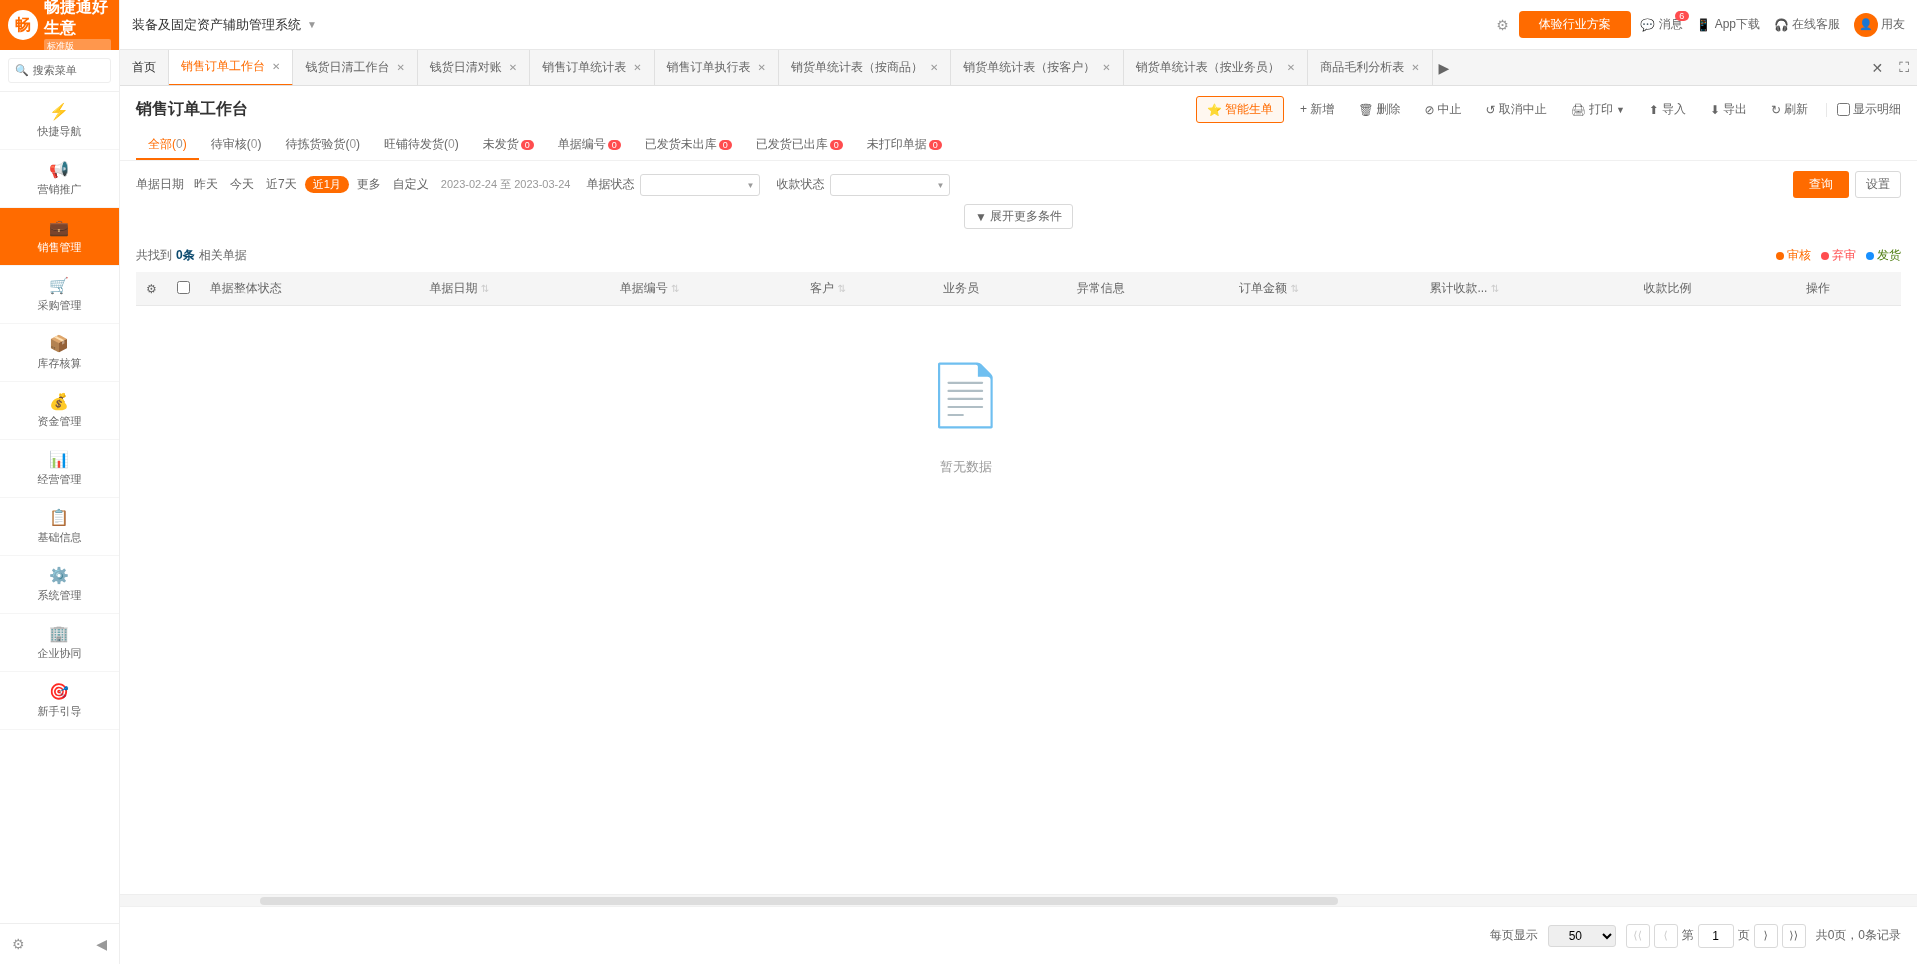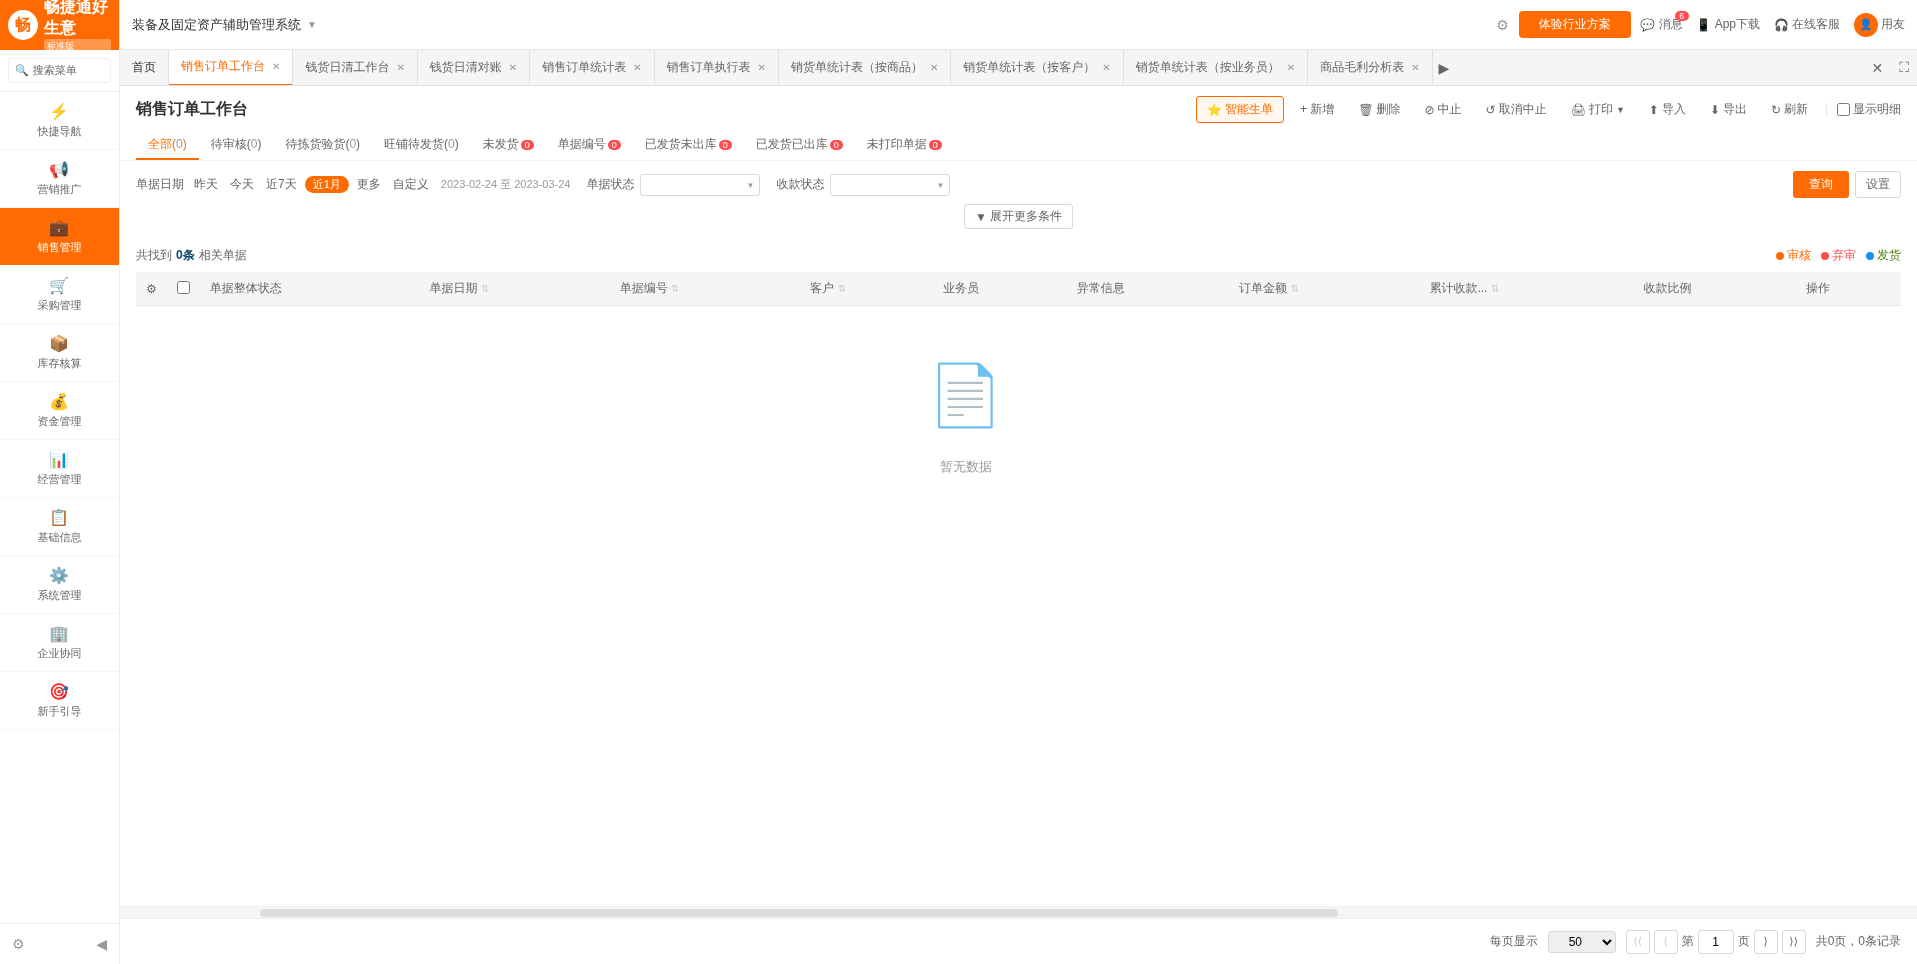--- a/index.html
+++ b/index.html
@@ -100,21 +100,21 @@
     .th-checkbox { width: 30px; }
     .th-settings { width: 30px; }
     .table-wrap { flex: 1; overflow: auto; }
 
     
     .empty-state { display: flex; flex-direction: column; align-items: center; justify-content: center; padding: 60px 20px; gap: 12px; }
     .empty-icon { width: 80px; height: 80px; position: relative; }
     .empty-text { color: #999; font-size: 13px; }
 
     
-    .pagination { height: 46px; background: #fff; border-top: 1px solid #f0f0f0; display: flex; align-items: center; justify-content: flex-end; padding: 0 16px; gap: 10px; flex-shrink: 0; }
+    .pagination { height: 58px; background: #fff; border-top: 1px solid #f0f0f0; display: flex; align-items: center; justify-content: flex-end; padding: 0 16px; gap: 10px; flex-shrink: 0; }
     .pagination-label { color: #666; font-size: 12px; }
     .pagination-select { border: 1px solid #d9d9d9; border-radius: 3px; padding: 2px 16px; font-size: 12px; }
     .pagination-nav { display: flex; align-items: center; gap: 4px; }
     .page-btn { width: 24px; height: 24px; border: 1px solid #d9d9d9; background: #fff; border-radius: 3px; cursor: pointer; display: flex; align-items: center; justify-content: center; font-size: 11px; color: #666; }
     .page-btn:disabled { color: #ccc; cursor: not-allowed; }
     .page-input { width: 36px; height: 24px; border: 1px solid #d9d9d9; border-radius: 3px; text-align: center; font-size: 12px; }
     .pagination-info { color: #666; font-size: 12px; }
 
     
     .scrollbar-area { height: 12px; background: #f5f5f5; border-top: 1px solid #eee; flex-shrink: 0; position: relative; }

